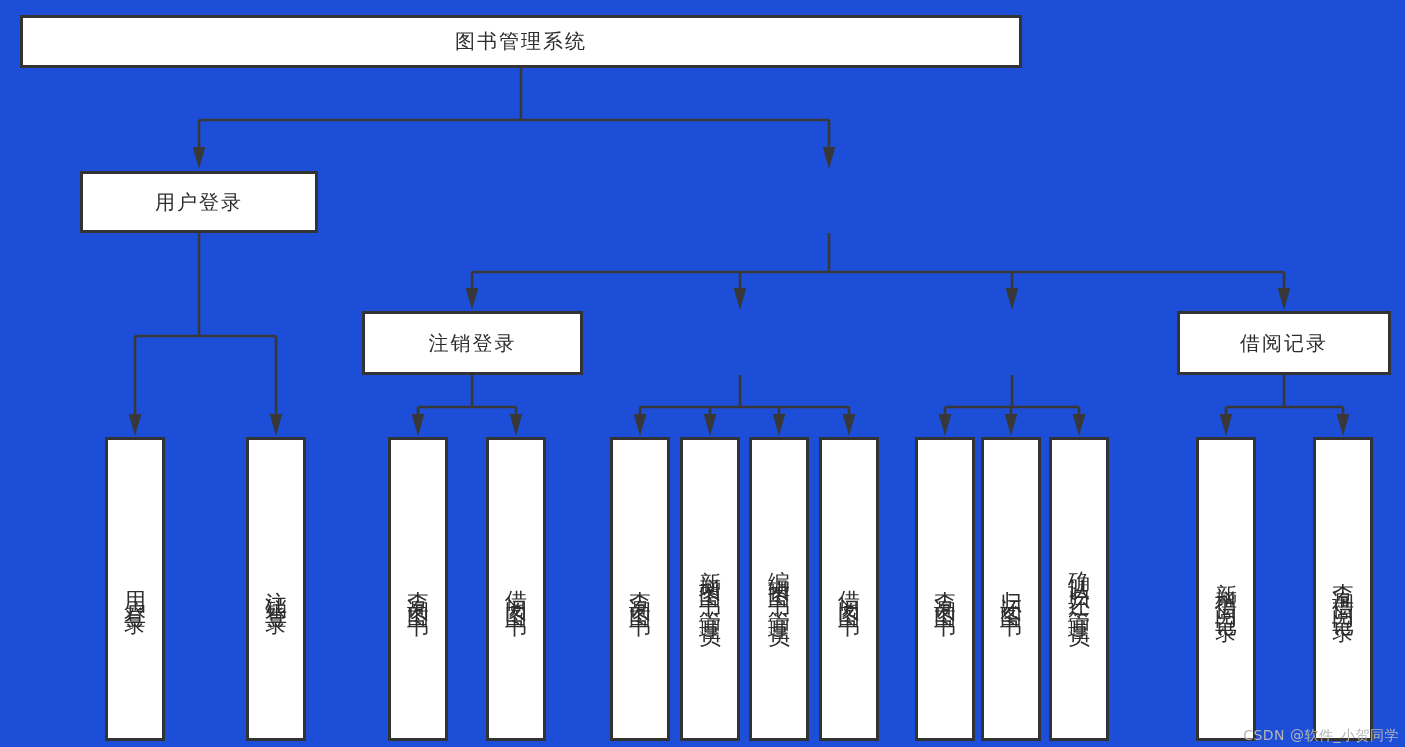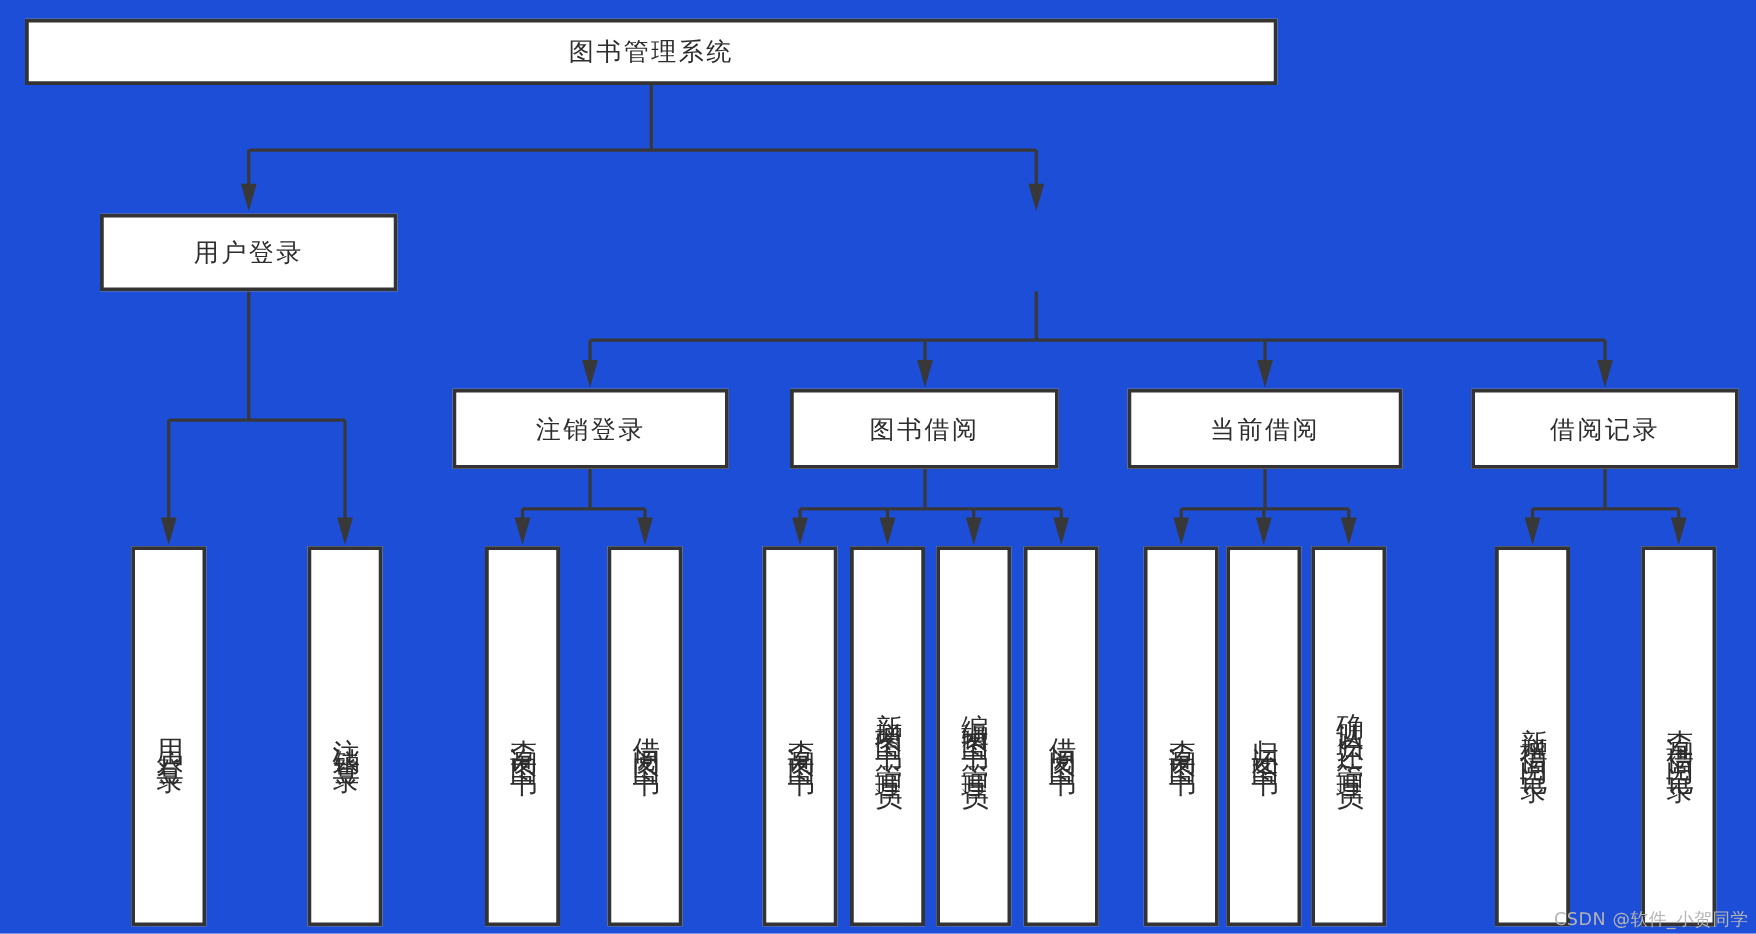--- a/index.html
+++ b/index.html
@@ -109,26 +109,20 @@
     <span class="hlabel">图书管理系统</span>
   </div>
 
   <div class="box" style="left:80px;top:171px;width:238px;height:62px">
     <span class="hlabel">用户登录</span>
   </div>
 
   <div class="box" style="left:362px;top:311px;width:221px;height:64px">
     <span class="hlabel">注销登录</span>
   </div>
-  <div class="box" style="left:632px;top:311px;width:215px;height:64px">
-    <span class="hlabel">图书借阅</span>
-  </div>
-  <div class="box" style="left:902px;top:311px;width:220px;height:64px">
-    <span class="hlabel">当前借阅</span>
-  </div>
   <div class="box" style="left:1177px;top:311px;width:214px;height:64px">
     <span class="hlabel">借阅记录</span>
   </div>
 
   <div class="box leaf" style="left:105px">
     <span class="vlabel">用户登录</span>
   </div>
   <div class="box leaf" style="left:246px">
     <span class="vlabel">注销登录</span>
   </div>

